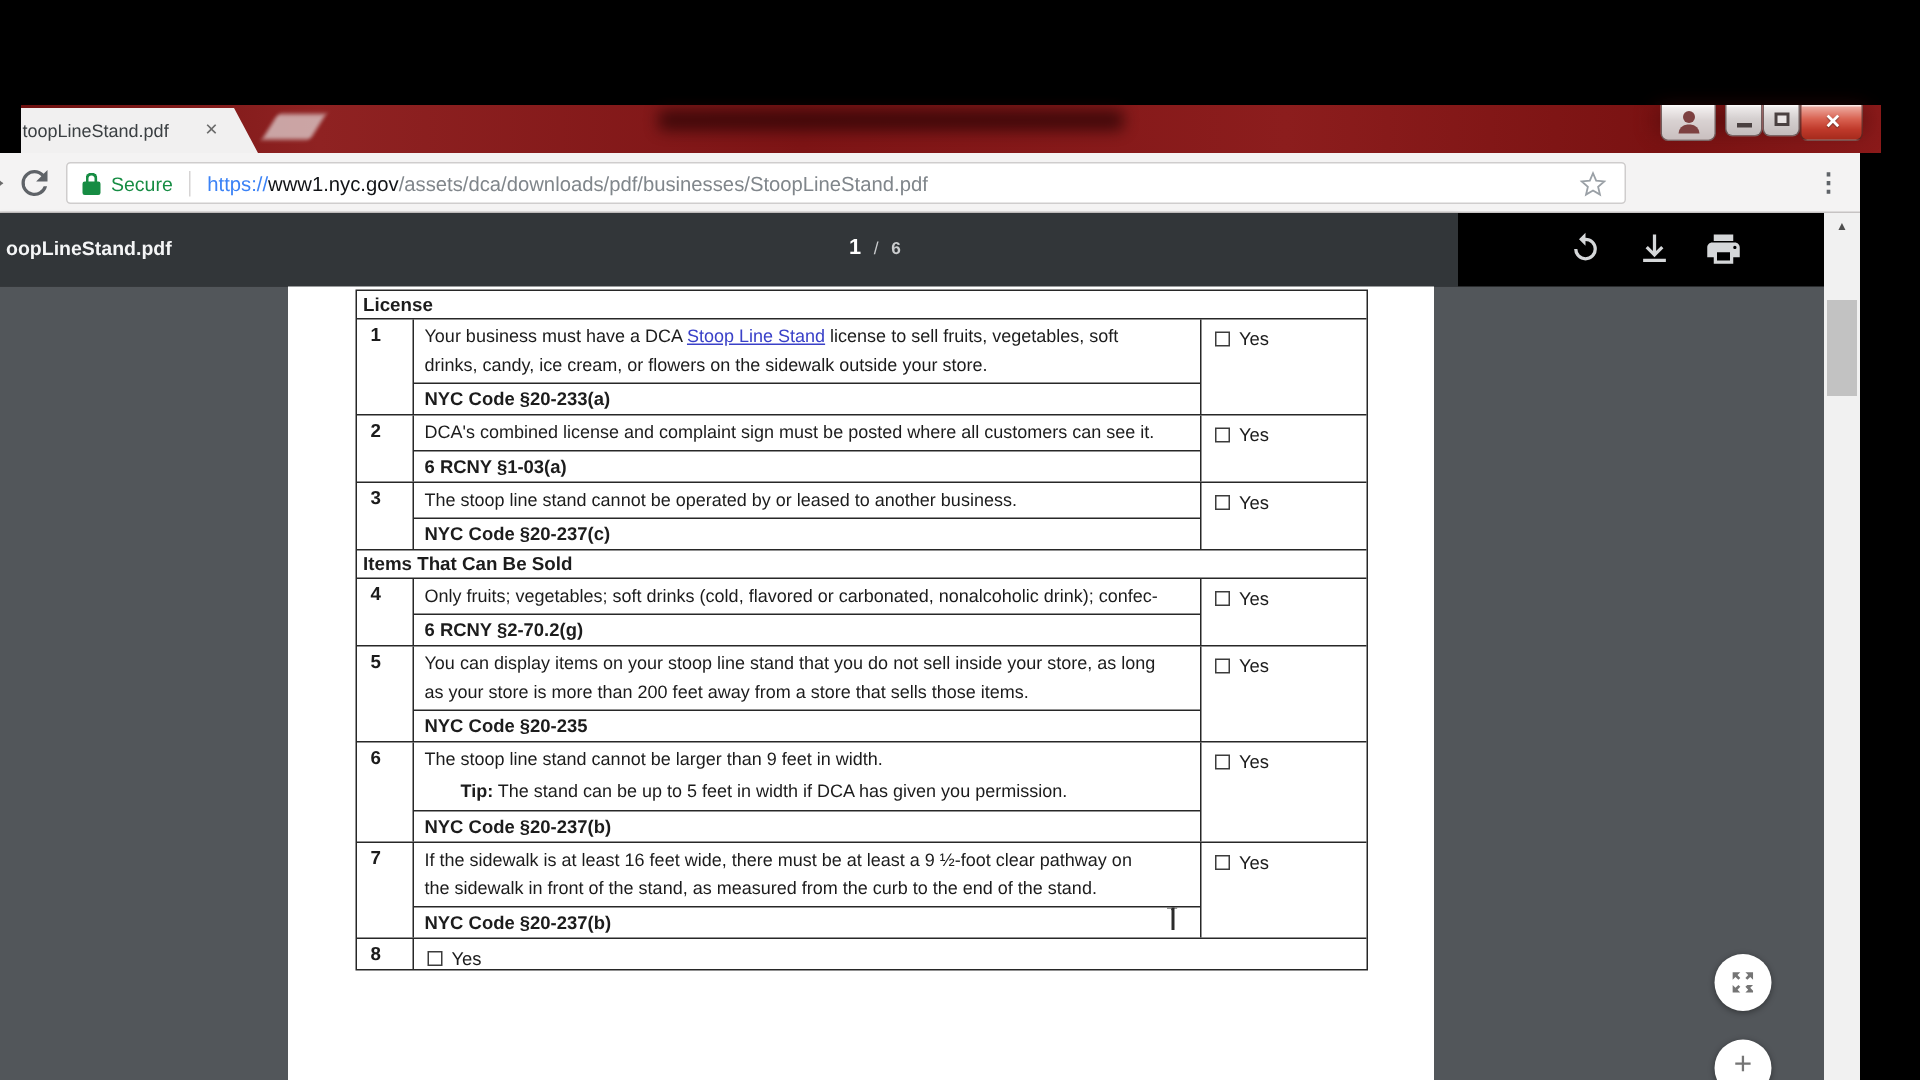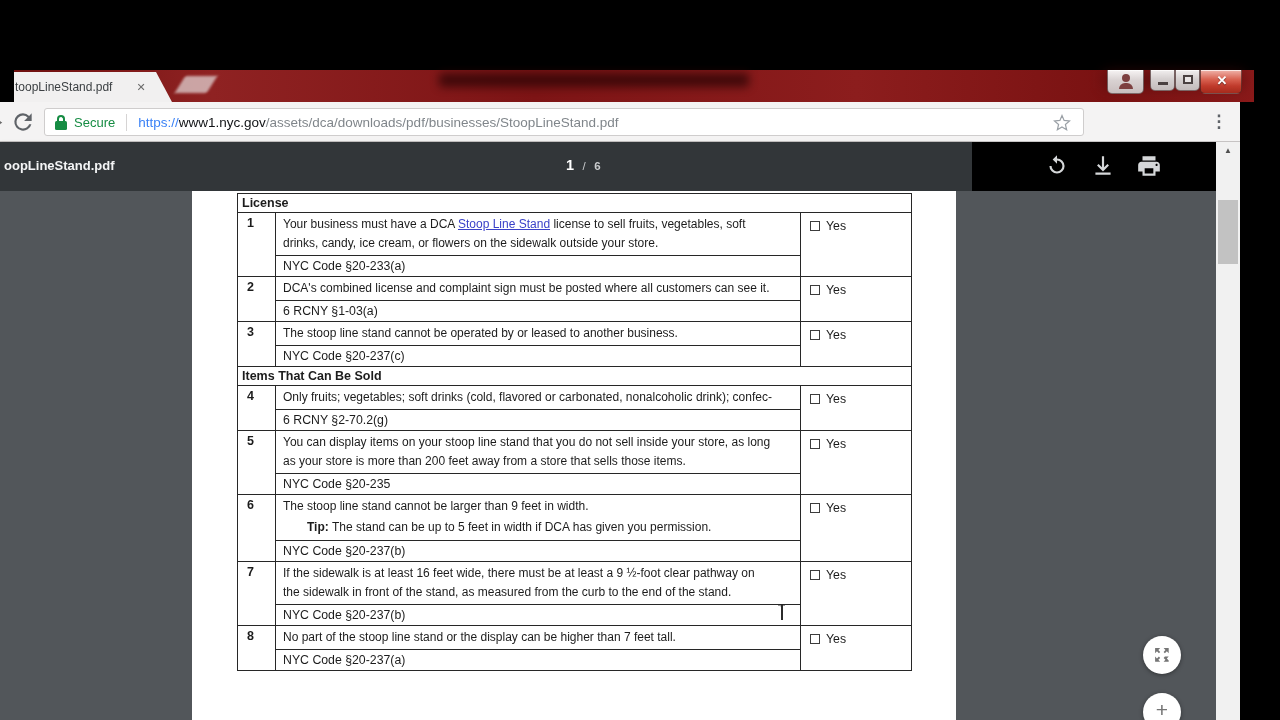--- a/index.html
+++ b/index.html
@@ -82,21 +82,21 @@
     border-bottom:1px solid #272727; }
   .t-row { display:flex; border-bottom:1px solid #272727; }
   .t-row:last-child { border-bottom:none; }
   .cell-num { width:38px; flex:none; border-right:1px solid #272727; font-weight:bold;
     font-size:12.5px; padding:3px 0 0 9px; }
   .cell-mid { width:525px; flex:none; border-right:1px solid #272727; display:flex;
     flex-direction:column; overflow:hidden; }
   .stmt { padding:2px 0 2px 7px; border-bottom:1px solid #272727; flex:1; }
   .line { white-space:nowrap; font-size:12px; line-height:19px; }
   .line.indent { padding-left:24px; padding-top:2px; padding-bottom:1px; }
-  .code { padding:2px 0 2px 7px; font-weight:normal; font-size:12.3px; line-height:16px; }
+  .code { padding:2px 0 2px 7px; font-weight:bold; font-size:12.3px; line-height:16px; }
   .cell-yes { flex:1; padding:6px 0 0 9px; font-size:12.3px; }
   .checkbox { display:inline-block; width:10px; height:10px; border:1px solid #3c3c3c;
     margin-right:6px; vertical-align:-1px; background:#fff; }
   .doc-link { color:#3a41c8; text-decoration:underline; cursor:pointer; }
   .b { font-weight:bold; }
 
   
   .ibeam { position:absolute; left:585px; top:414px; width:9px; height:15px; }
   .ibeam::before { content:""; position:absolute; left:4px; top:0; width:1.5px; height:15px; background:#2b2b2b; }
   .ibeam::after { content:""; position:absolute; left:1px; top:0; width:7px; height:2px;
@@ -268,26 +268,20 @@
               <div class="stmt">
                 <div class="line"><span>If the sidewalk is at least 16 feet wide, there must be at least a 9 ½-foot clear pathway on</span></div>
                 <div class="line"><span>the sidewalk in front of the stand, as measured from the curb to the end of the stand.</span></div>
               </div>
               <div class="code">NYC Code §20-237(b)</div>
             </div>
             <div class="cell-yes"><div class="checkbox"></div><span>Yes</span></div>
           </div>
           <div class="t-row">
             <div class="cell-num">8</div>
-            <div class="cell-mid">
-              <div class="stmt">
-                <div class="line"><span>No part of the stoop line stand or the display can be higher than 7 feet tall.</span></div>
-              </div>
-              <div class="code">NYC Code §20-237(a)</div>
-            </div>
             <div class="cell-yes"><div class="checkbox"></div><span>Yes</span></div>
           </div>
         </div>
       <div class="ibeam"></div>
     </div>
   </div>
 
   <div class="scrollbar">
     <div class="scroll-up">▲</div>
     <div class="scroll-thumb"></div>

